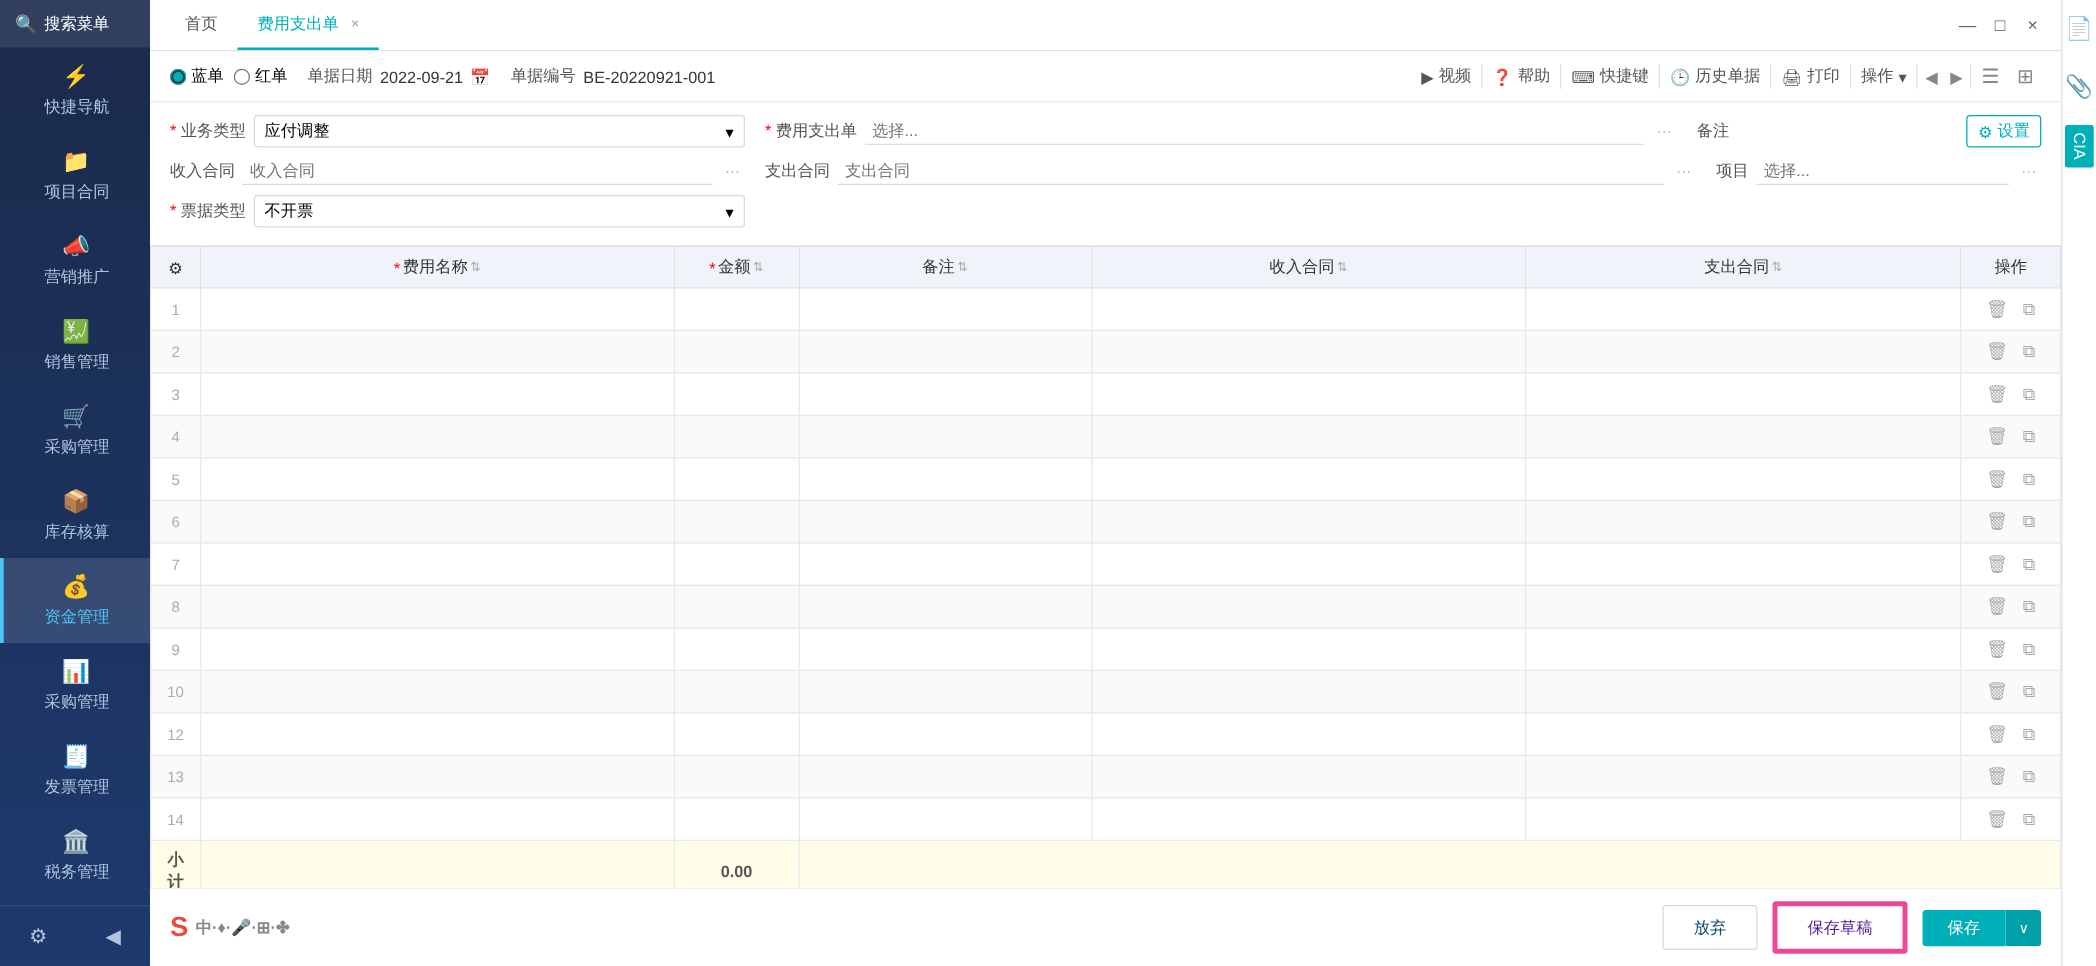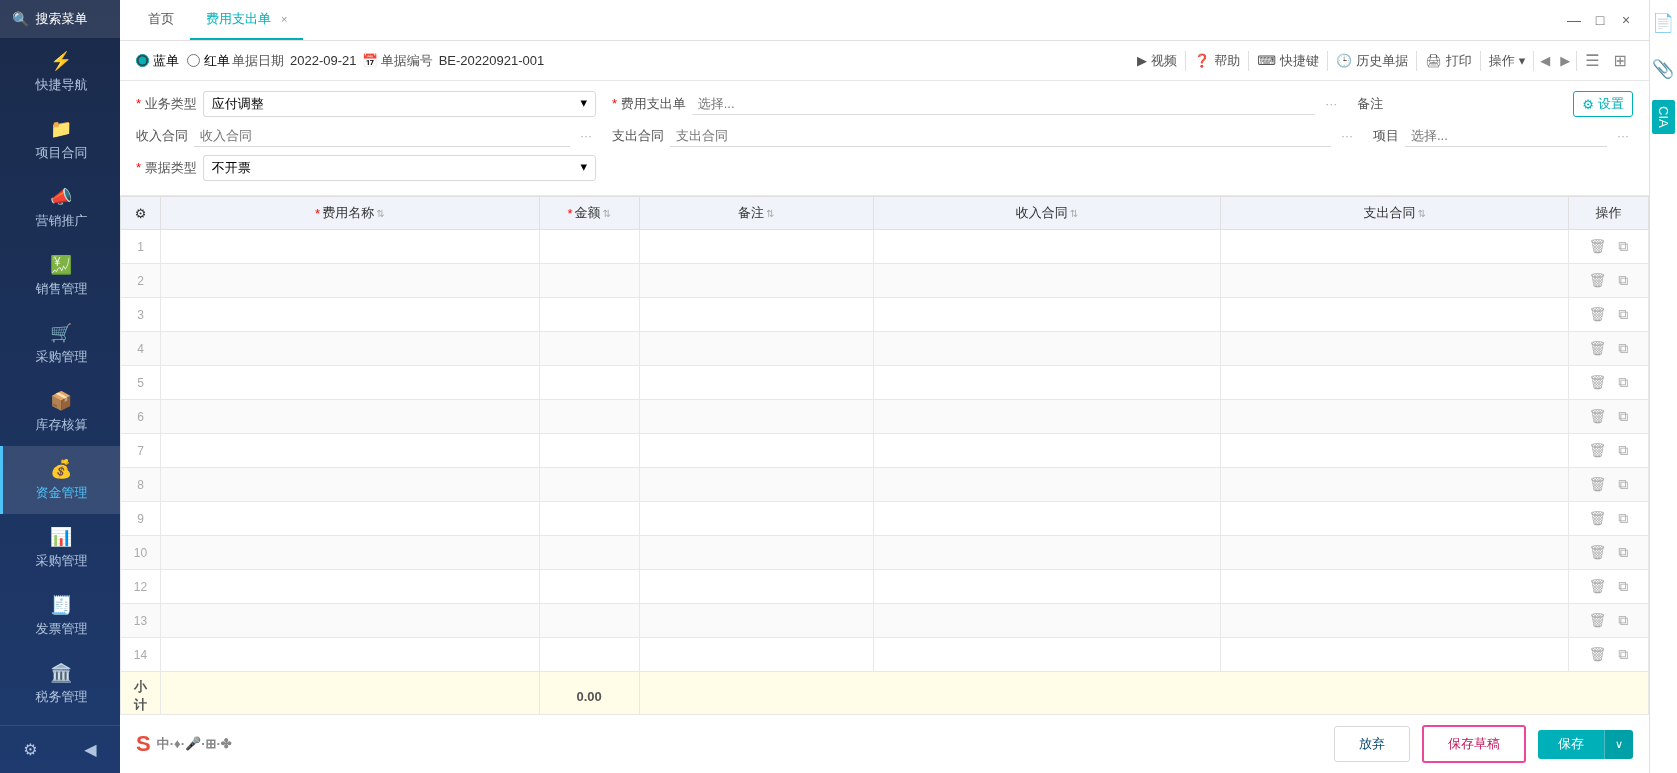--- a/index.html
+++ b/index.html
@@ -146,20 +146,21 @@
       border: none;
       border-bottom: 1px solid #d9d9d9;
       padding: 3px 6px;
       font-size: 13px;
       color: #333;
       outline: none;
       background: transparent;
     }
     .form-select-wrap {
       display: flex;
+      align-items: center;
       border: 1px solid #d9d9d9;
       border-radius: 3px;
       padding: 3px 8px;
       flex: 1;
       background: #fff;
       cursor: pointer;
       justify-content: space-between;
     }
     .form-dots { color: #aaa; cursor: pointer; font-size: 12px; padding: 0 4px; }
     .date-icon { color: #888; cursor: pointer; }
@@ -233,21 +234,21 @@
       font-size: 16px;
     }
     .btn {
       padding: 8px 24px;
       border-radius: 3px;
       border: none;
       cursor: pointer;
       font-size: 13px;
     }
     .btn-default { background: #fff; border: 1px solid #d9d9d9; color: #0c4a6e; }
-    .btn-secondary { background: #fff; border: 2px solid #ec4899; color: #be185d; }
+    .btn-secondary { background: #fff; border: 4px solid #ec4899; color: #4c1d95; }
     .btn-primary-split { display: flex; }
     .btn-primary-split .main-btn { background: #00b0b9; color: #fff; padding: 0 20px; border-radius: 3px 0 0 3px; border: none; cursor: pointer; font-size: 13px; }
     .btn-primary-split .arrow-btn { background: #00a0a9; color: #fff; padding: 8px 10px; border-radius: 0 3px 3px 0; border: none; border-left: 1px solid rgba(255,255,255,0.3); cursor: pointer; font-size: 11px; }
 
     
     .right-panel {
       width: 28px;
       background: #fff;
       border-left: 1px solid #e0e0e0;
       display: flex;
@@ -290,21 +291,21 @@
 
     
     .sort-icon { color: #aaa; font-size: 10px; }
 
     .th-inner { display: flex; align-items: center; justify-content: center; gap: 2px; }
     .th-required { color: red; }
 
     .header-meta {
       display: flex;
       align-items: center;
-      gap: 2px;
+      gap: 16px;
       padding: 8px 16px;
       background: #fff;
       border-bottom: 1px solid #e8e8e8;
       flex-shrink: 0;
     }
     .header-meta-item { display: flex; align-items: center; gap: 6px; font-size: 13px; color: #555; }
     .header-meta-value { color: #333; font-weight: 500; }
 
     .toolbar-right { margin-left: auto; display: flex; align-items: center; gap: 2px; }
   </style>

